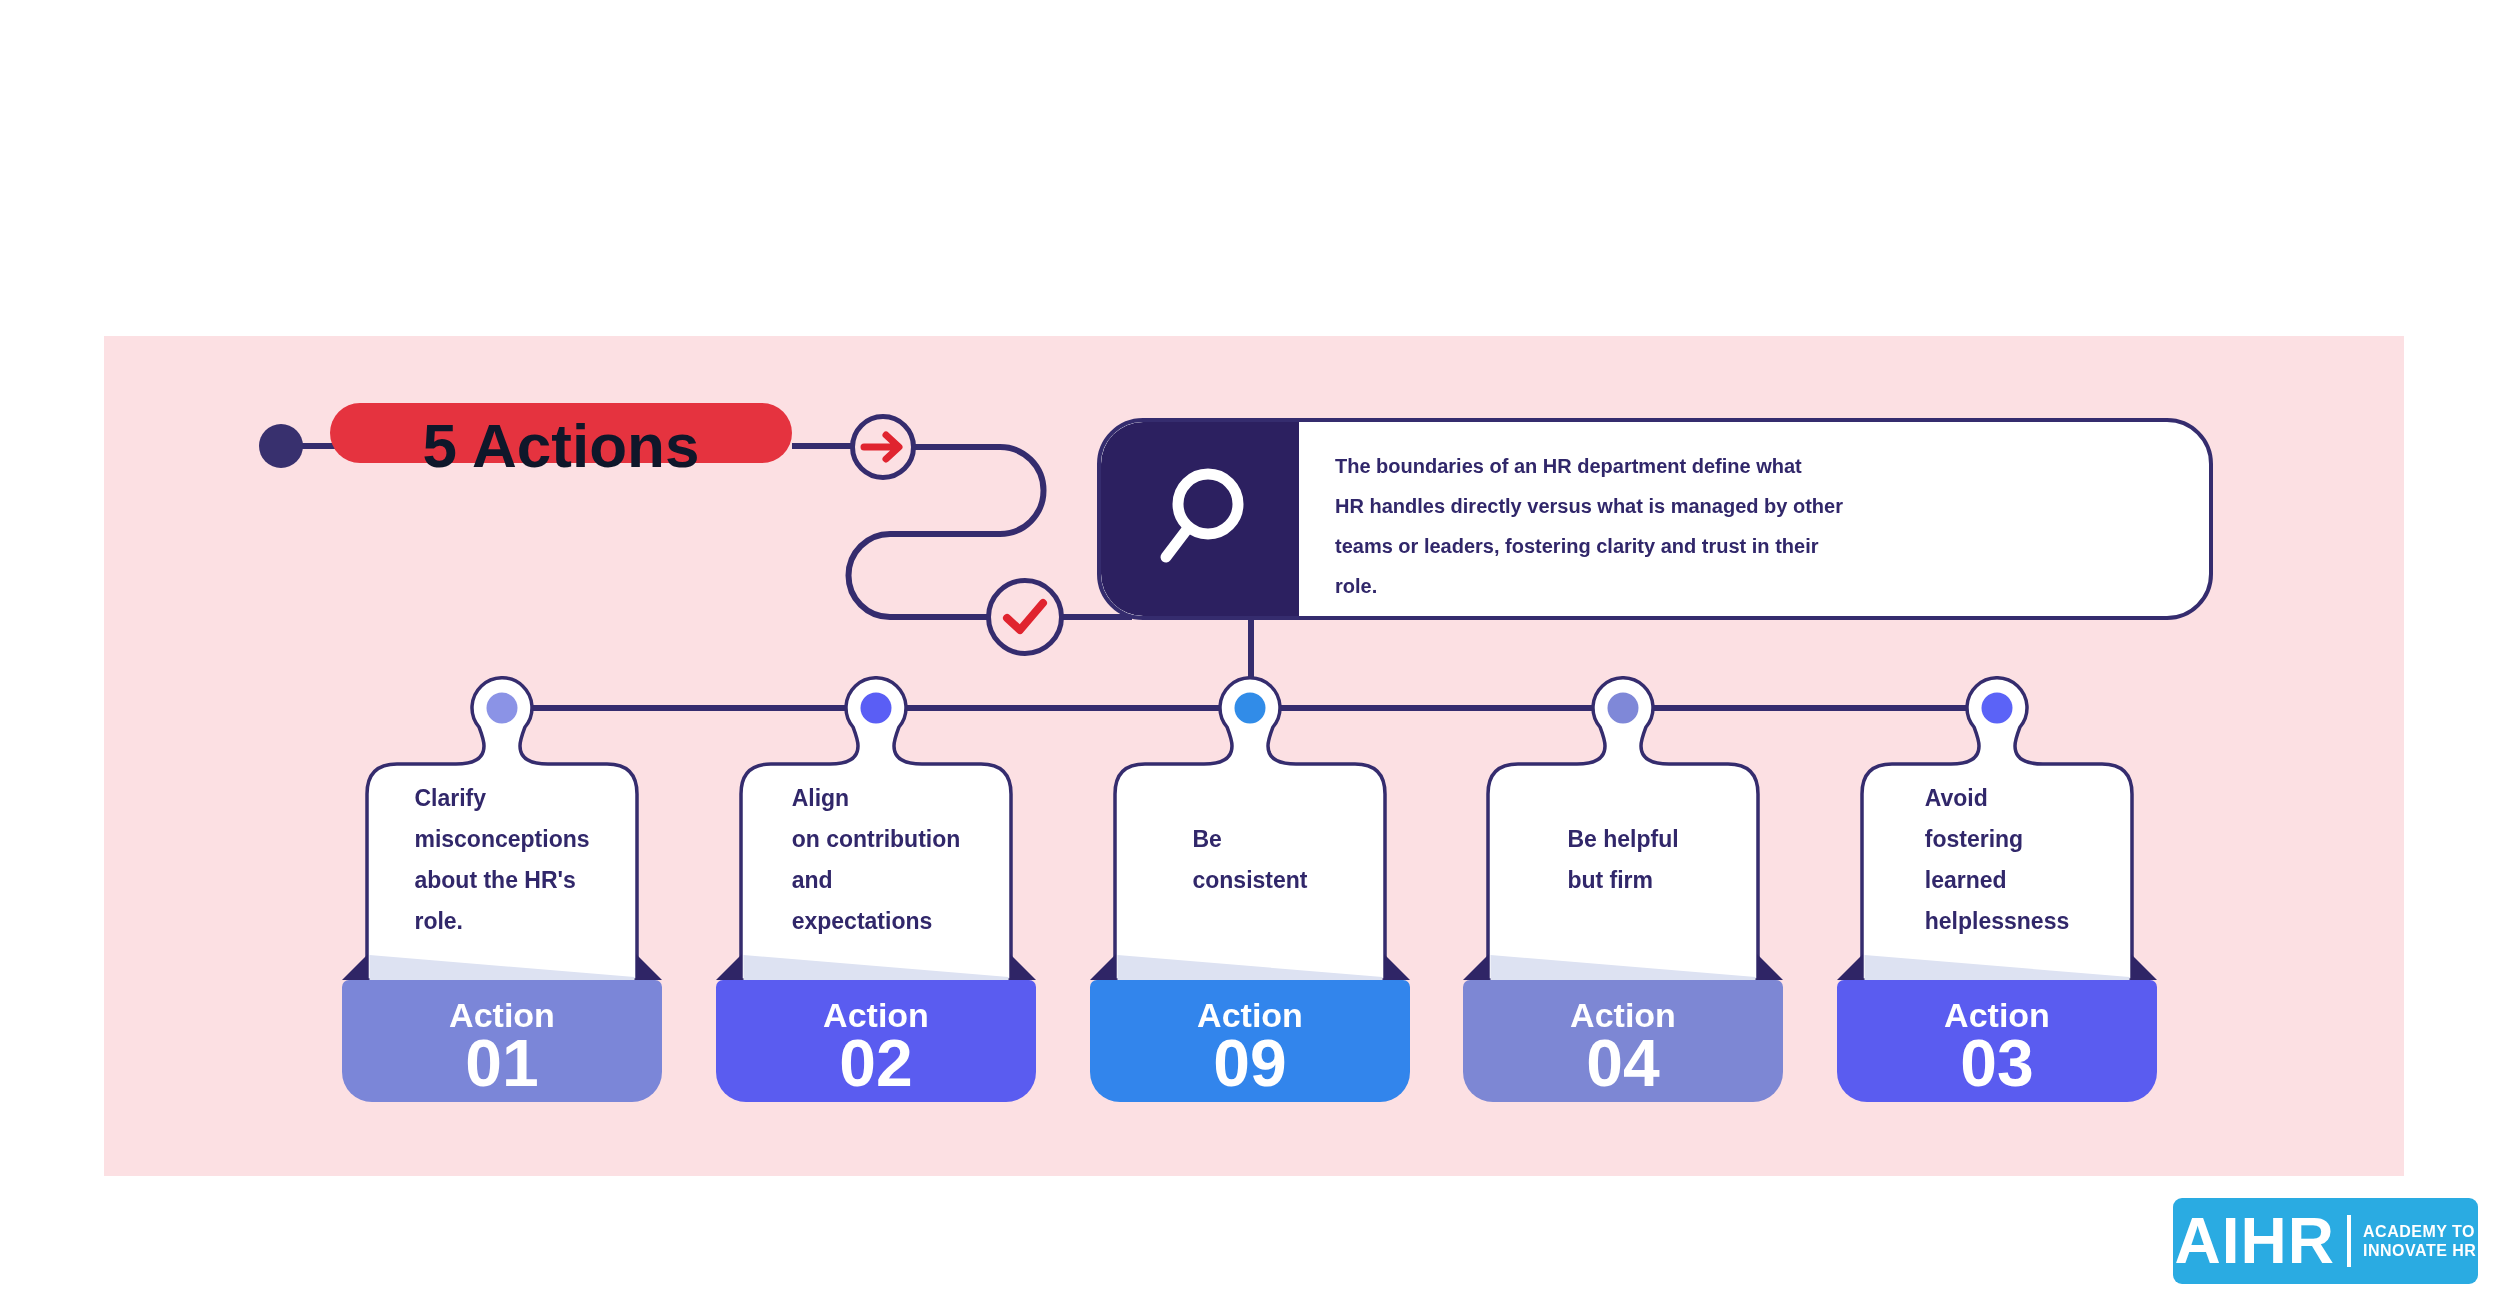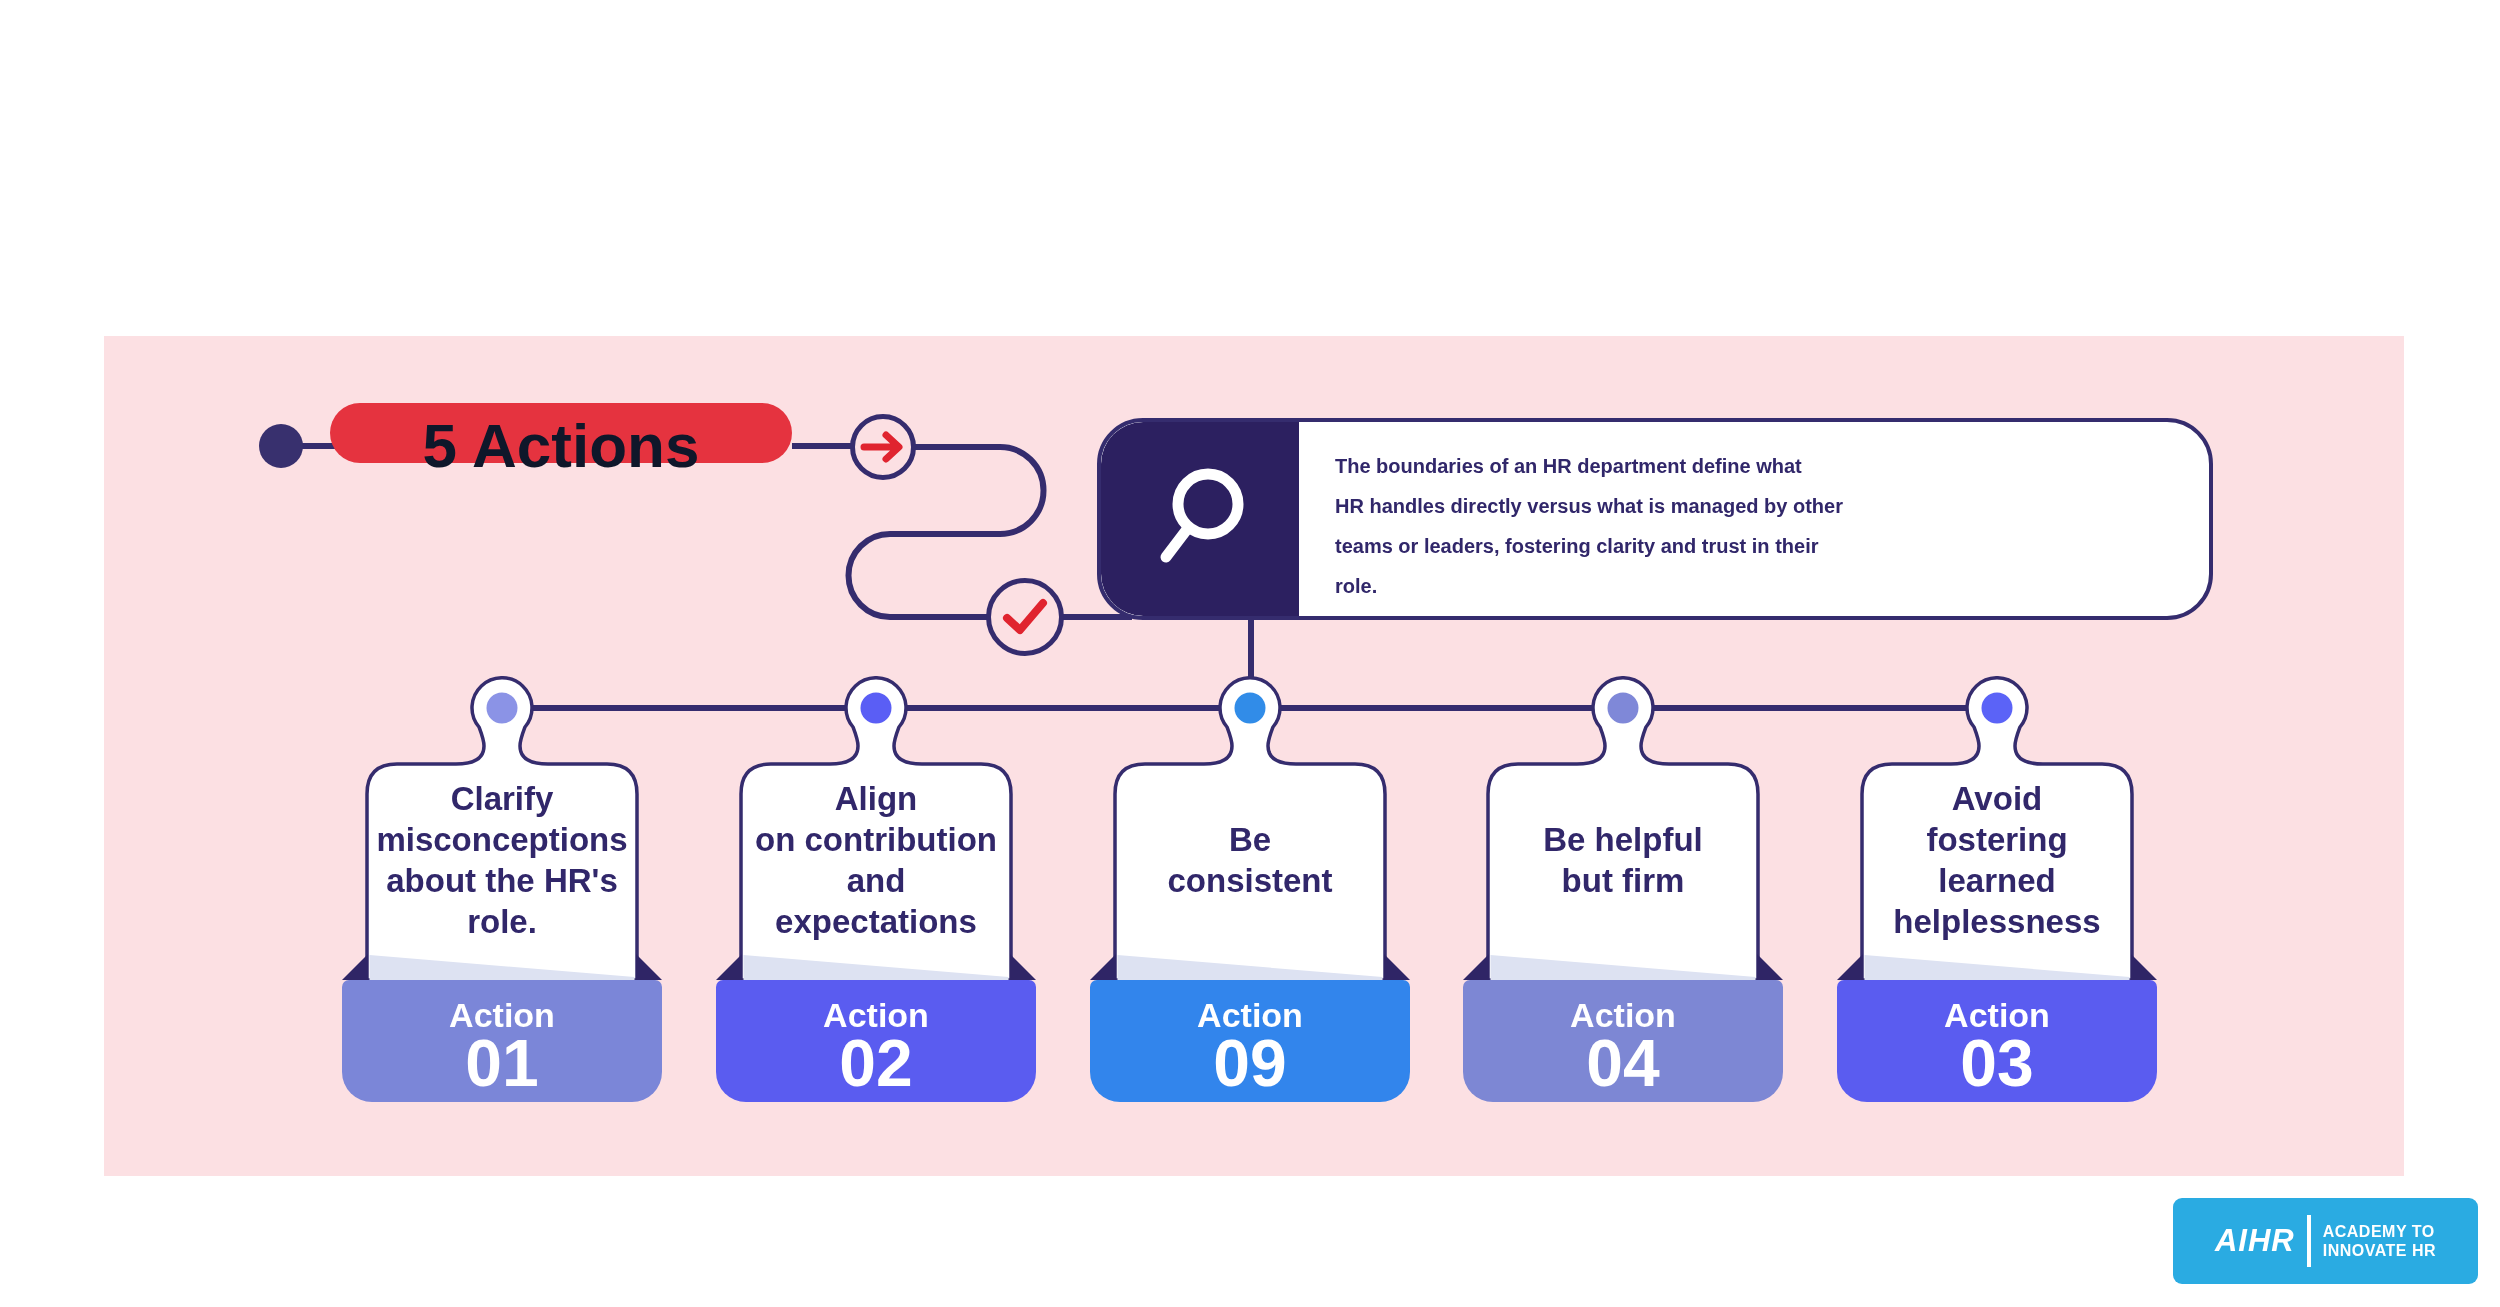--- a/index.html
+++ b/index.html
@@ -45,38 +45,38 @@
     border-radius:42px 0 0 42px;}
   .info-text{
     flex:1;padding:24px 22px 0 36px;font-size:20px;font-weight:bold;color:var(--ink-text);
     line-height:40px;white-space:pre-line;
   }
   
   .card{position:absolute;top:676px;width:320px;height:426px;z-index:2;}
   .card svg.shape{position:absolute;left:0;top:0;}
   .card-text{
     position:absolute;left:26px;top:92px;width:268px;height:184px;
-    display:flex;align-items:center;justify-content:center;text-align:center;
-    font-size:33px;font-weight:bold;color:var(--ink-text);line-height:41px;white-space:pre-line;
+    display:flex;align-items:center;justify-content:center;text-align:left;
+    font-size:23px;font-weight:bold;color:var(--ink-text);line-height:41px;white-space:pre-line;
   }
   .band{
     position:absolute;left:0;top:304px;width:320px;height:122px;
     border-radius:7px 7px 30px 30px;color:#fff;text-align:center;box-sizing:border-box;padding-top:16px;
   }
   .band .wedge-l,.band .wedge-r{position:absolute;top:-26px;width:26px;height:26px;background:var(--wedge);}
   .band .wedge-l{left:0;clip-path:polygon(0 100%,100% 0,100% 100%);}
   .band .wedge-r{right:0;clip-path:polygon(0 0,100% 100%,0 100%);}
   .action-label{font-size:34px;font-weight:bold;line-height:38px;}
   .action-num{font-size:66px;font-weight:bold;line-height:58px;}
   
   .logo{
     position:absolute;left:2173px;top:1198px;width:305px;height:86px;border-radius:9px;
     background:var(--logo-blue);display:flex;align-items:center;justify-content:center;z-index:2;
   }
-  .logo-name{color:#fff;font-size:31px;font-weight:bold;letter-spacing:1px;font-style:italic;}
+  .logo-name{color:#fff;font-size:64px;font-weight:bold;letter-spacing:1px;}
   .logo-divider{width:4px;height:52px;background:#fff;margin:0 12px 0 12px;}
   .logo-tagline{color:#fff;font-size:16px;font-weight:bold;line-height:19px;letter-spacing:.5px;white-space:pre-line;}
 </style>
 </head>
 <body>
 
 <div id="canvas">
 
 
   <div class="panel"></div>

